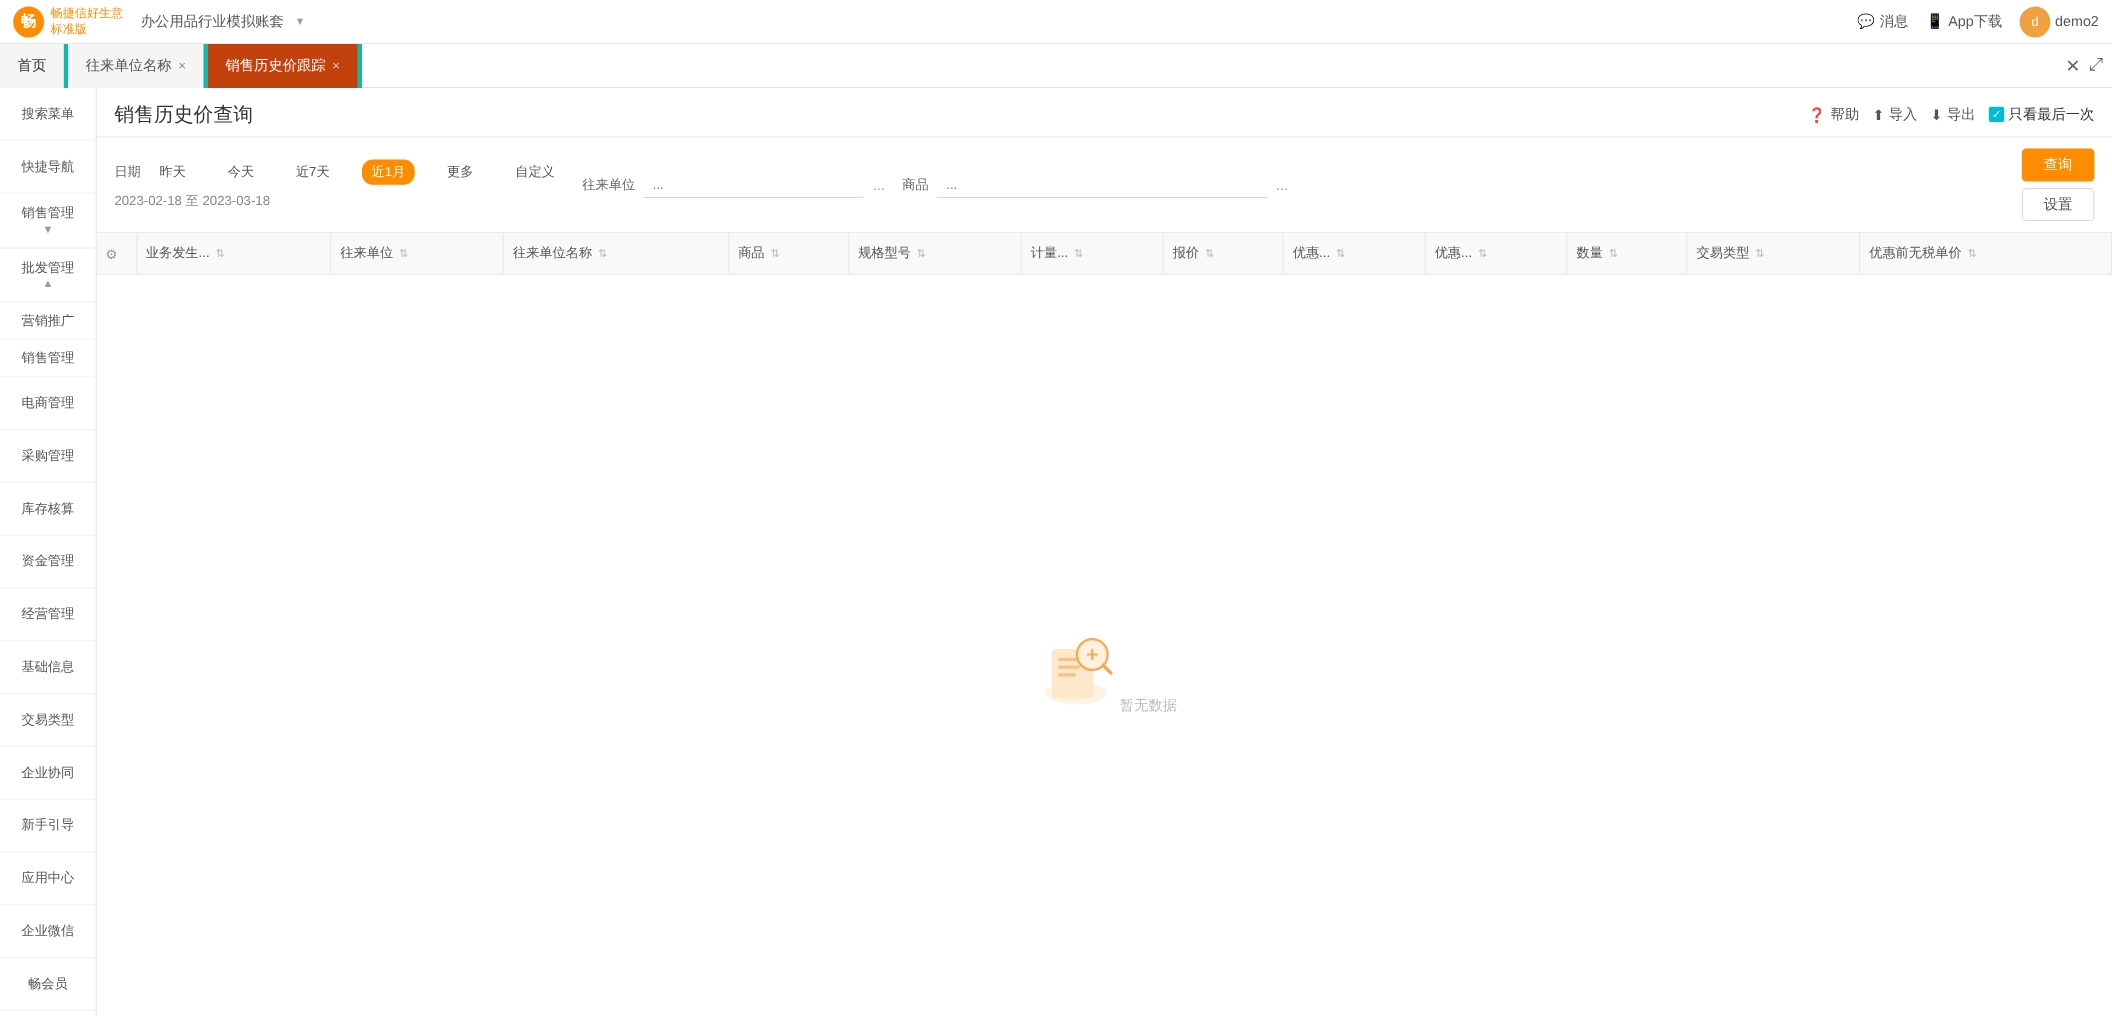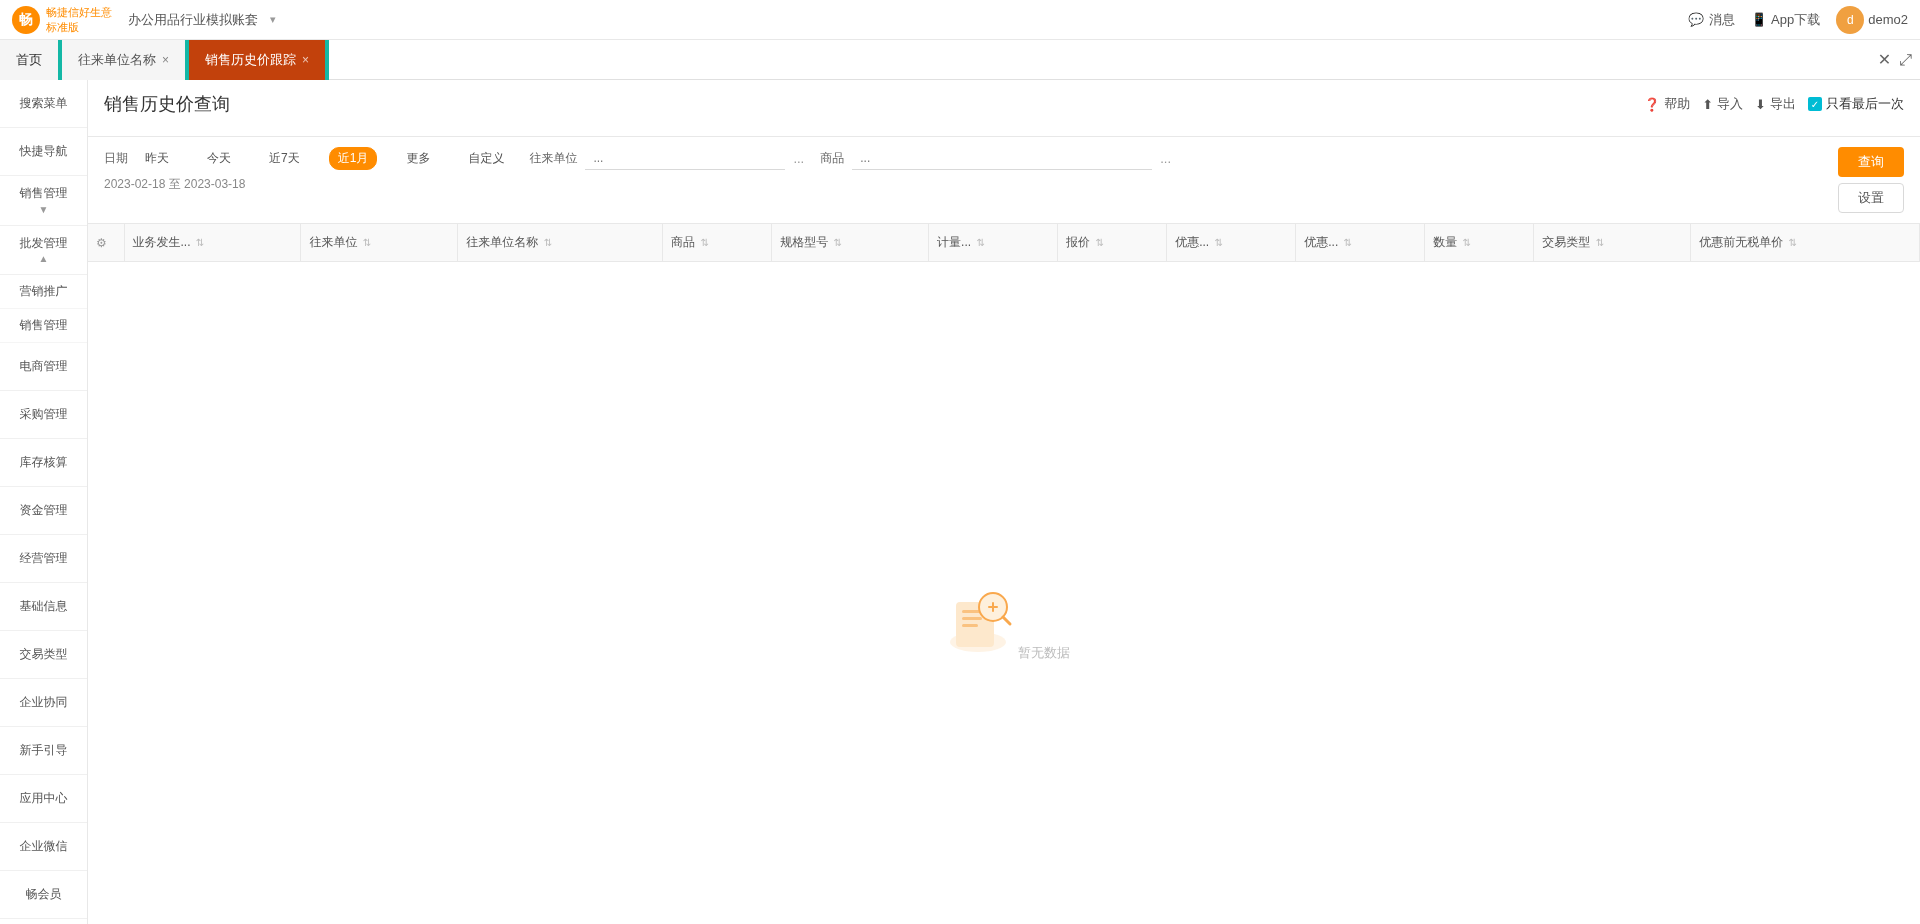--- a/index.html
+++ b/index.html
@@ -35,29 +35,29 @@
     .sidebar { width: 88px; background: #fff; border-right: 1px solid #e8e8e8; display: flex; flex-direction: column; flex-shrink: 0; overflow-y: auto; }
     .sidebar-item { padding: 10px 16px; display: flex; flex-direction: column; align-items: center; gap: 2px; cursor: pointer; font-size: 12px; color: #555; border-bottom: 1px solid #f0f0f0; text-align: center; min-height: 48px; justify-content: center; }
     .sidebar-item .item-label { line-height: 1.3; }
     .sidebar-item .arrow { font-size: 10px; color: #999; }
     .sidebar-sub { padding: 8px 8px; cursor: pointer; font-size: 12px; color: #555; border-bottom: 1px solid #f5f5f5; text-align: center; }
 
     
     .content-area { flex: 1; display: flex; flex-direction: column; overflow: hidden; }
 
     
-    .page-header { padding: 12px 16px 20px; background: #fff; border-bottom: 1px solid #e8e8e8; display: flex; justify-content: space-between; align-items: center; flex-shrink: 0; }
+    .page-header { padding: 12px 16px 8px; background: #fff; border-bottom: 1px solid #e8e8e8; display: flex; justify-content: space-between; align-items: center; flex-shrink: 0; }
     .page-title { font-size: 18px; font-weight: 500; color: #333; }
     .page-actions { display: flex; gap: 12px; align-items: center; }
     .page-action-btn { display: flex; align-items: center; gap: 4px; cursor: pointer; font-size: 13px; color: #555; }
     .checkbox-label { display: flex; align-items: center; gap: 4px; cursor: pointer; font-size: 13px; color: #333; }
     .checkbox-checked { width: 14px; height: 14px; background: #00bcd4; border-radius: 2px; display: flex; align-items: center; justify-content: center; color: #fff; font-size: 10px; }
 
     
-    .filter-bar { padding: 10px 16px; background: #fff; border-bottom: 1px solid #e8e8e8; display: flex; align-items: flex-start; gap: 16px; flex-wrap: wrap; flex-shrink: 0; }
+    .filter-bar { padding: 10px 16px; background: #fff; border-bottom: 1px solid #e8e8e8; display: flex; align-items: center; gap: 16px; flex-wrap: wrap; flex-shrink: 0; }
     .filter-group { display: flex; align-items: center; gap: 8px; }
     .filter-label { font-size: 12px; color: #666; white-space: nowrap; }
     .date-btns { display: flex; gap: 20px; align-items: center; }
     .date-btn { padding: 2px 8px; border-radius: 3px; cursor: pointer; font-size: 12px; color: #555; border: 1px solid transparent; }
     .date-btn.active { background: #ff8c00; color: #fff; border-color: #ff8c00; border-radius: 10px; }
     .date-range { font-size: 12px; color: #888; margin-top: 2px; }
     .filter-input { border: none; border-bottom: 1px solid #d9d9d9; padding: 4px 8px; font-size: 12px; min-width: 160px; outline: none; background: transparent; color: #999; }
     .filter-dots { color: #999; font-size: 13px; cursor: pointer; }
     .query-btn { background: #ff8c00; color: #fff; border: none; padding: 6px 20px; border-radius: 4px; cursor: pointer; font-size: 13px; }
     .settings-btn { background: #fff; color: #555; border: 1px solid #d9d9d9; padding: 5px 16px; border-radius: 4px; cursor: pointer; font-size: 13px; }

